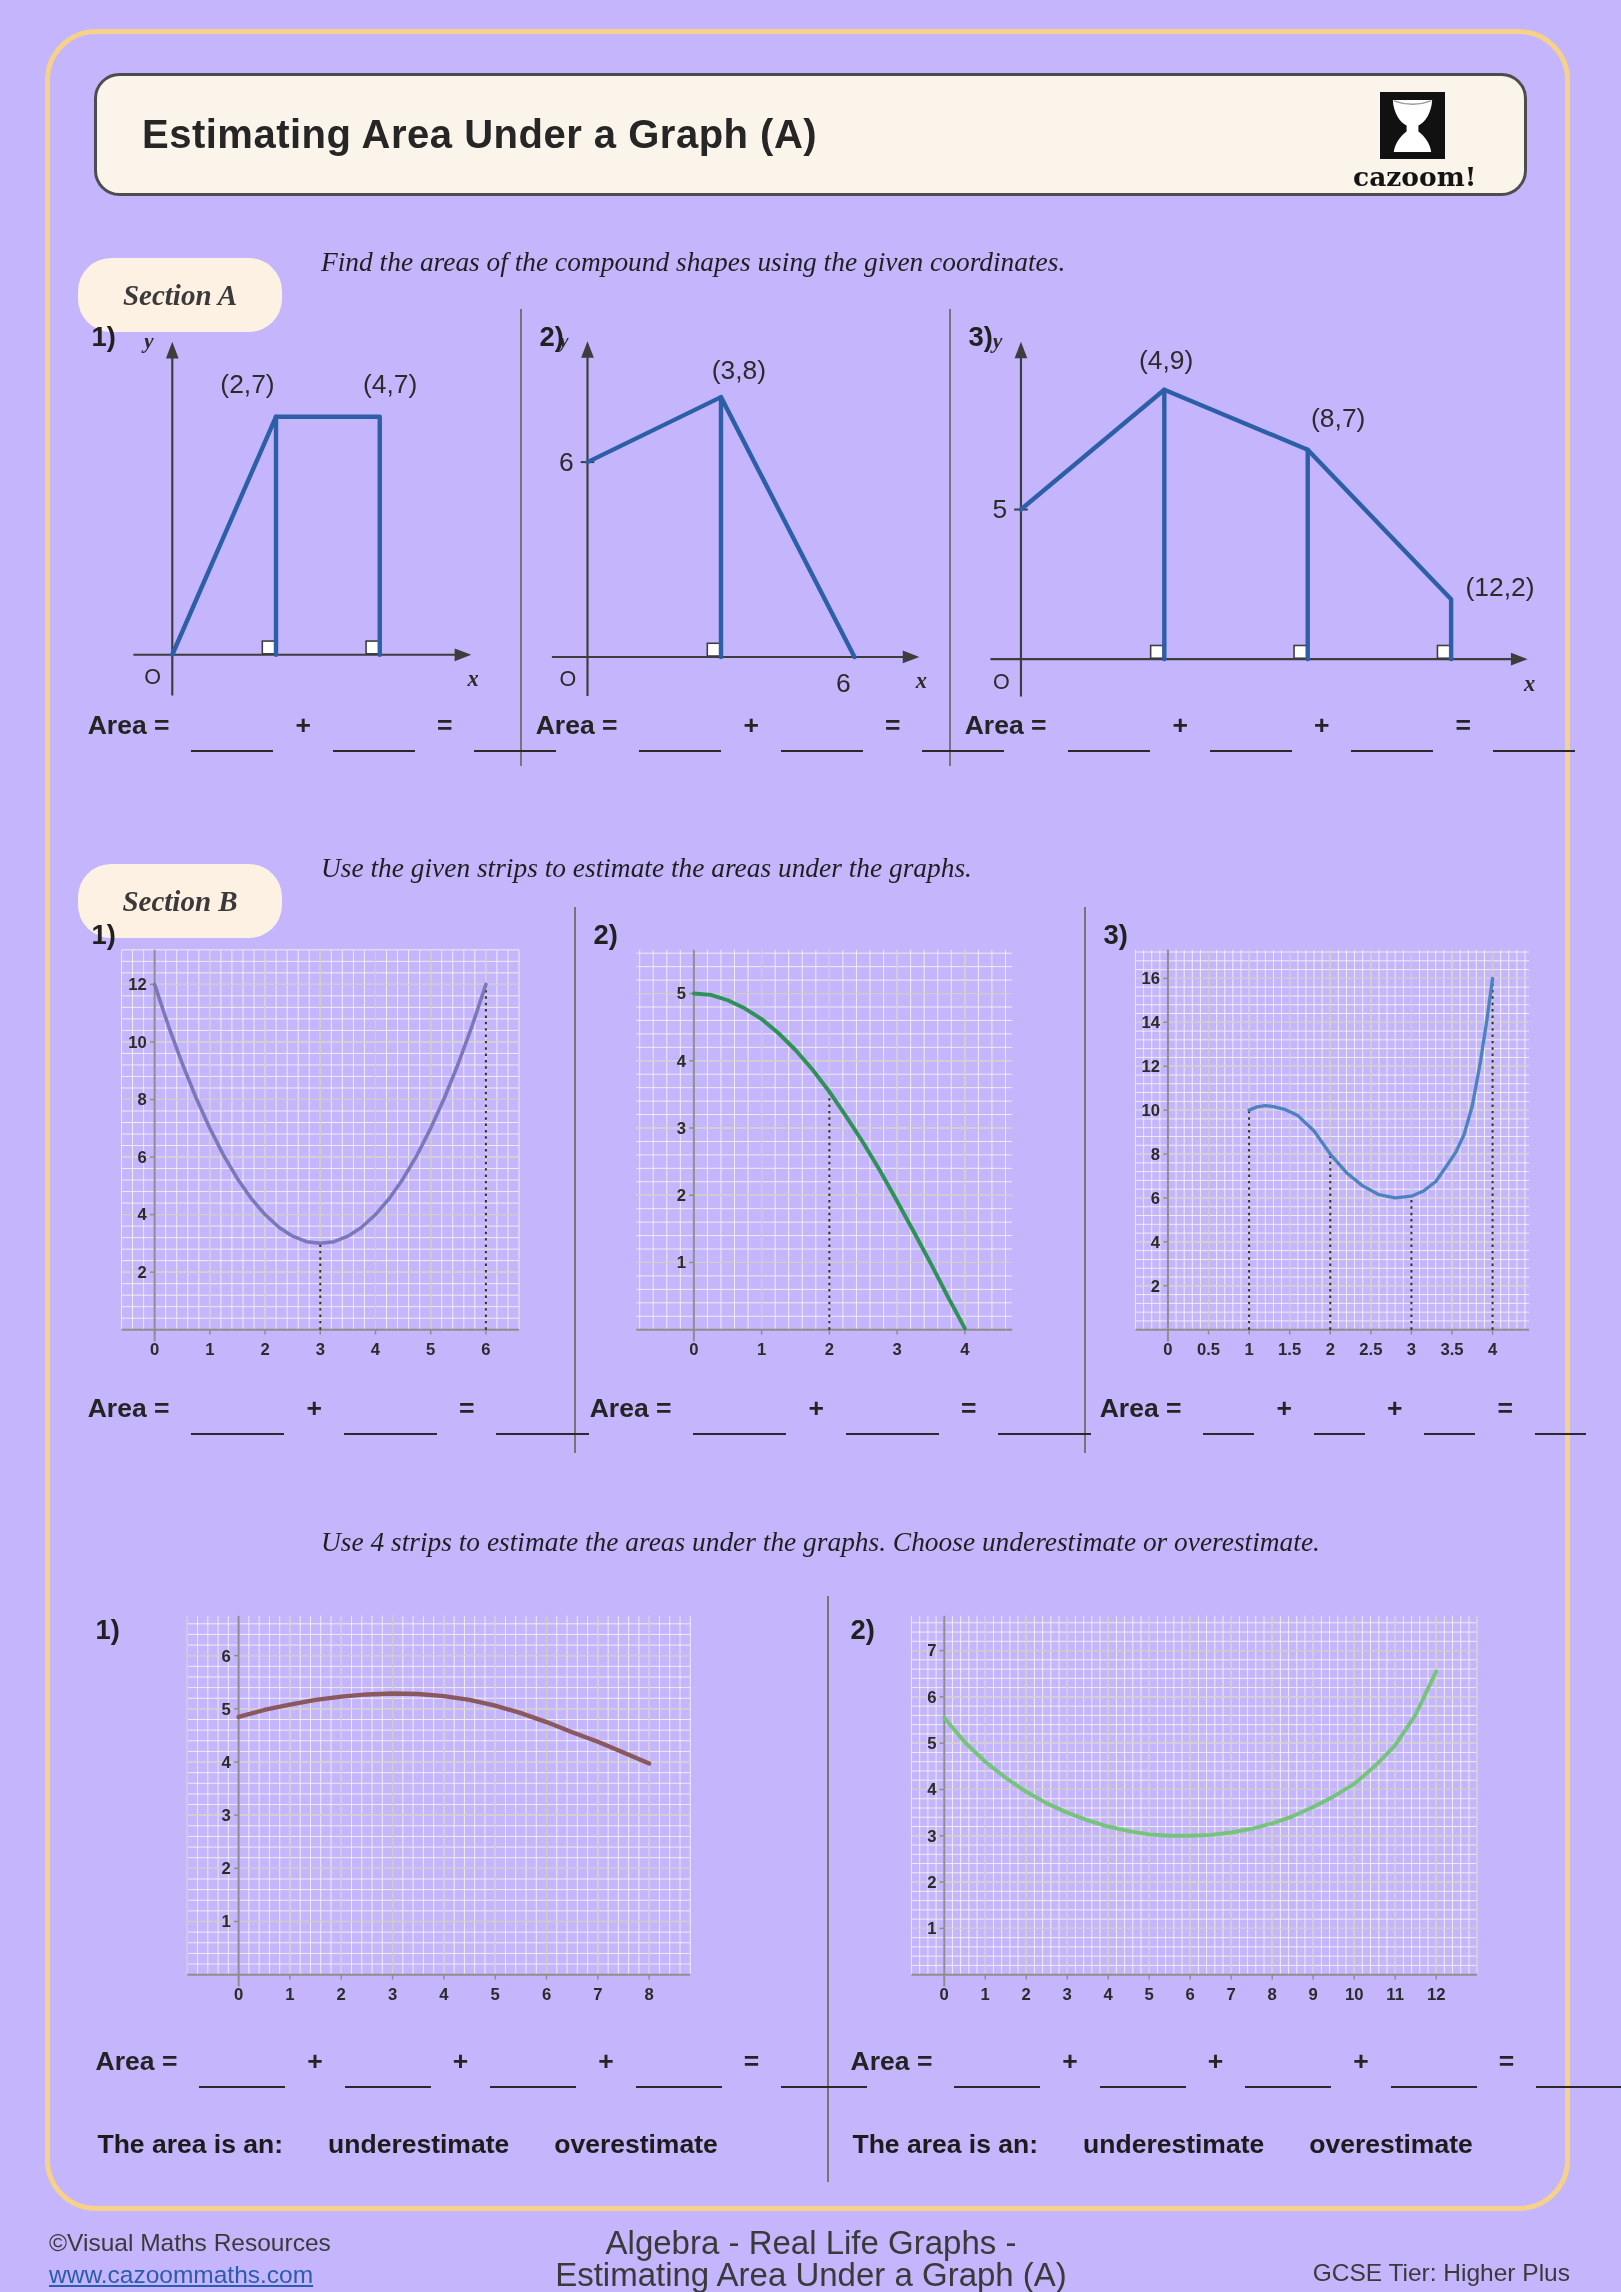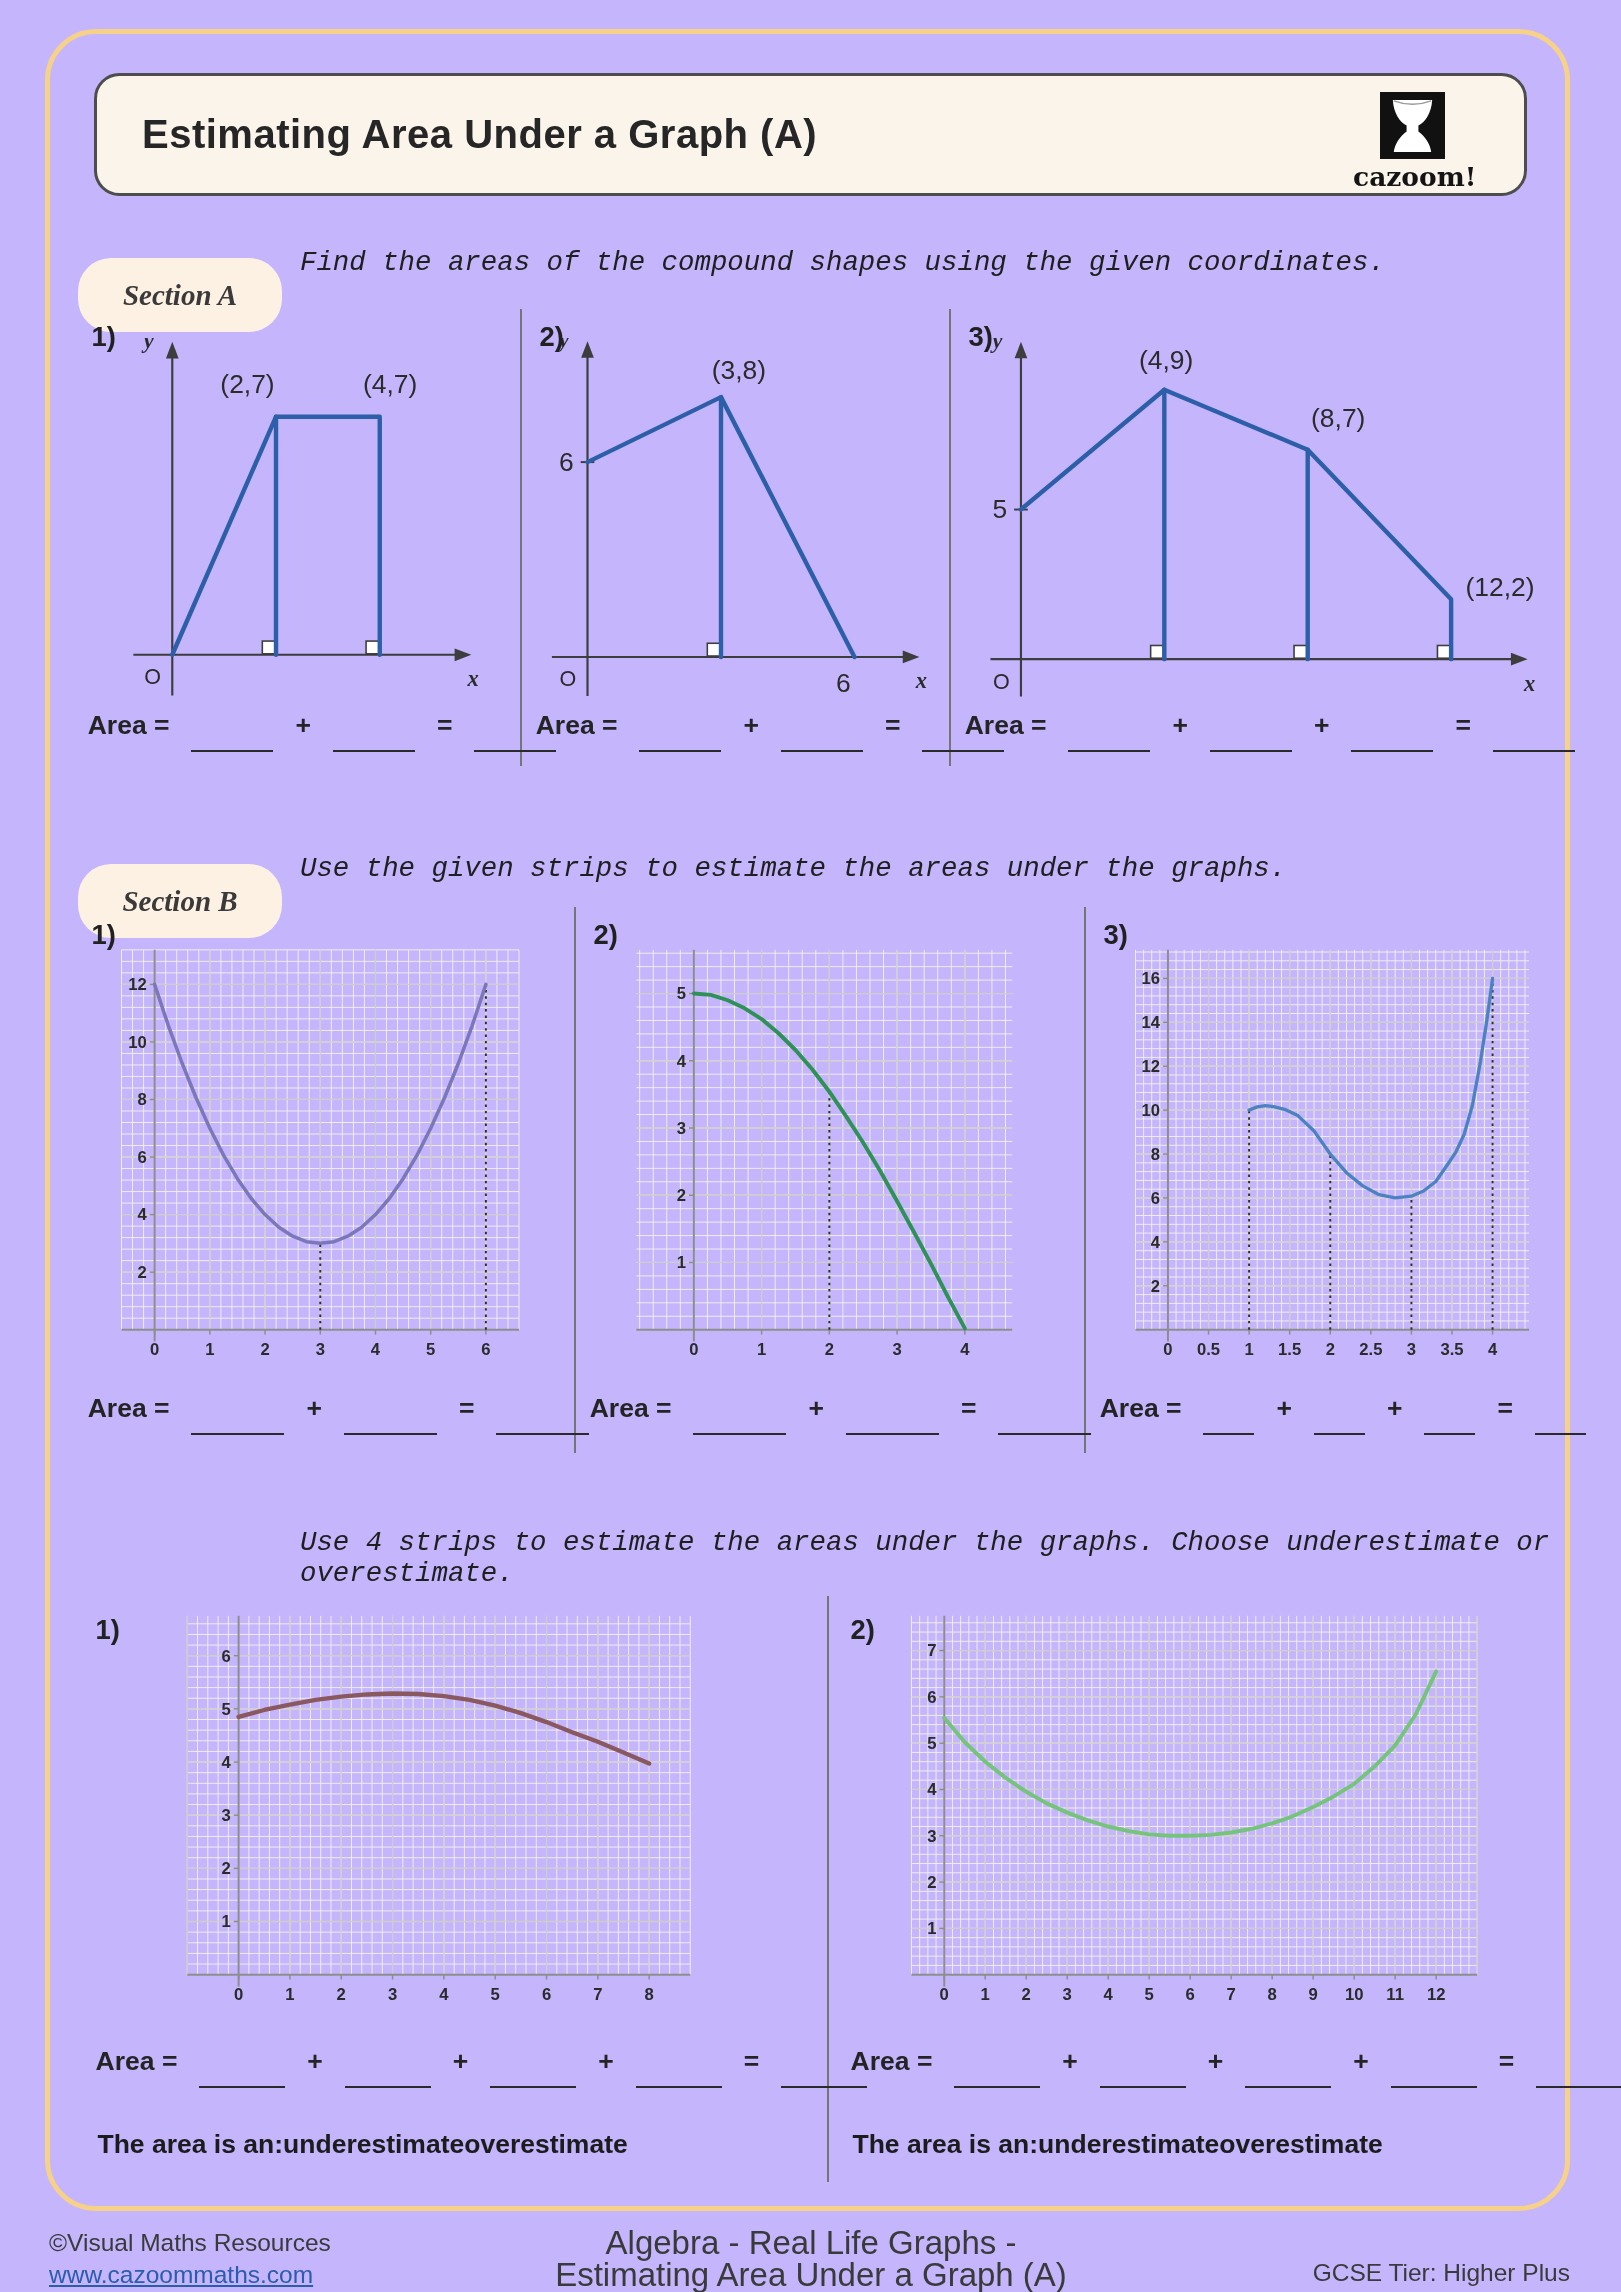--- a/index.html
+++ b/index.html
@@ -4,35 +4,35 @@
 <style>
   html,body{margin:0;padding:0;background:#e8e8e8;}
   .page{position:relative;width:1621px;height:2293px;background:#c4b5fd;font-family:"Liberation Sans",sans-serif;overflow:hidden;margin:0 auto;}
   .outer-border{position:absolute;left:45px;top:29px;width:1525px;height:2182px;border:5.9px solid #f6d189;border-radius:51px;box-sizing:border-box;}
   .titlebox{position:absolute;left:94px;top:73px;width:1433px;height:123px;background:#faf4ea;border:3.9px solid #4d4d4d;border-radius:25.5px;box-sizing:border-box;display:flex;align-items:center;}
   .titlebox h1{margin:0 0 0 45px;font-size:40px;font-weight:800;color:#262626;letter-spacing:0.5px;}
   .logo{position:absolute;right:53px;top:11.8px;width:118px;text-align:center;}
   .logo svg{display:block;margin:3.9px auto 0;}
   .logotext{font-family:"DejaVu Serif",serif;font-weight:700;font-size:26.5px;color:#141414;margin-top:2px;}
   .pill{position:absolute;left:78px;width:204px;height:74px;border-radius:33px;background:#fdf1e4;display:flex;align-items:center;justify-content:center;font-family:"Liberation Serif",serif;font-style:italic;font-weight:700;font-size:29px;color:#3a3a3a;margin-top:36px;}
-  .instr{position:absolute;left:300px;font-family:Liberation Mono, monospace;font-style:italic;font-size:27.4px;color:#1f1f1f;}
+  .instr{position:absolute;left:321px;font-family:Liberation Serif, serif;font-style:italic;font-size:27.4px;color:#1f1f1f;}
   .row{position:absolute;left:74px;width:1492px;display:flex;}
   .col{position:relative;box-sizing:border-box;flex:0 0 auto;}
   .divR{border-right:2px solid #757575;}
   .qnum{position:absolute;top:11.8px;left:17.6px;font-size:27.4px;font-weight:600;color:#212121;}
   .col svg{display:block;}
   .col-a1 svg{margin:29px 0 0 9.8px}.col-a2 svg{margin:29px 0 0 2px}.col-a3 svg{margin:29px 0 0 7.8px}
   .col-b1 svg{margin:35px 0 0 13.7px}.col-b2 svg{margin:35px 0 0 27.4px}.col-b3 svg{margin:35px 0 0 15.7px}
   .col-c1 svg{margin:11.8px 0 0 76px}.col-c2 svg{margin:11.8px 0 0 49px}
   .arearow{position:absolute;left:13.7px;bottom:13.7px;display:flex;gap:22px;align-items:flex-start;font-size:26.5px;font-weight:700;color:#242424;line-height:37px;white-space:nowrap;}
   .arearow .blank{display:inline-block;height:43px;border-bottom:2.9px solid #2a2a2a;}
   .arearow .op,.arearow .alabel{display:inline-block;}
   .rowB .arearow{bottom:17.6px;}
   .rowC .arearow{bottom:94px;left:21.6px;}
-  .choices{position:absolute;left:23.5px;bottom:21.6px;display:flex;font-size:26.5px;font-weight:700;color:#1c1c1c;white-space:nowrap;}
+  .choices{position:absolute;left:23.5px;bottom:21.6px;display:flex;gap:45px;font-size:26.5px;font-weight:700;color:#1c1c1c;white-space:nowrap;}
   .footL{position:absolute;left:49px;top:2227px;font-size:24.5px;color:#3a3a3a;line-height:32px;}
   .footL a{color:#2b5cad;text-decoration:underline;cursor:pointer;}
   .footC{position:absolute;left:321px;width:980px;top:2227px;text-align:center;font-size:33px;color:#3a3a3a;line-height:32px;}
   .footR{position:absolute;right:51px;top:2259px;font-size:24.5px;color:#3a3a3a;}
 </style>
 </head>
 <body>
 
 <div class="page">
   <div class="outer-border"></div>

